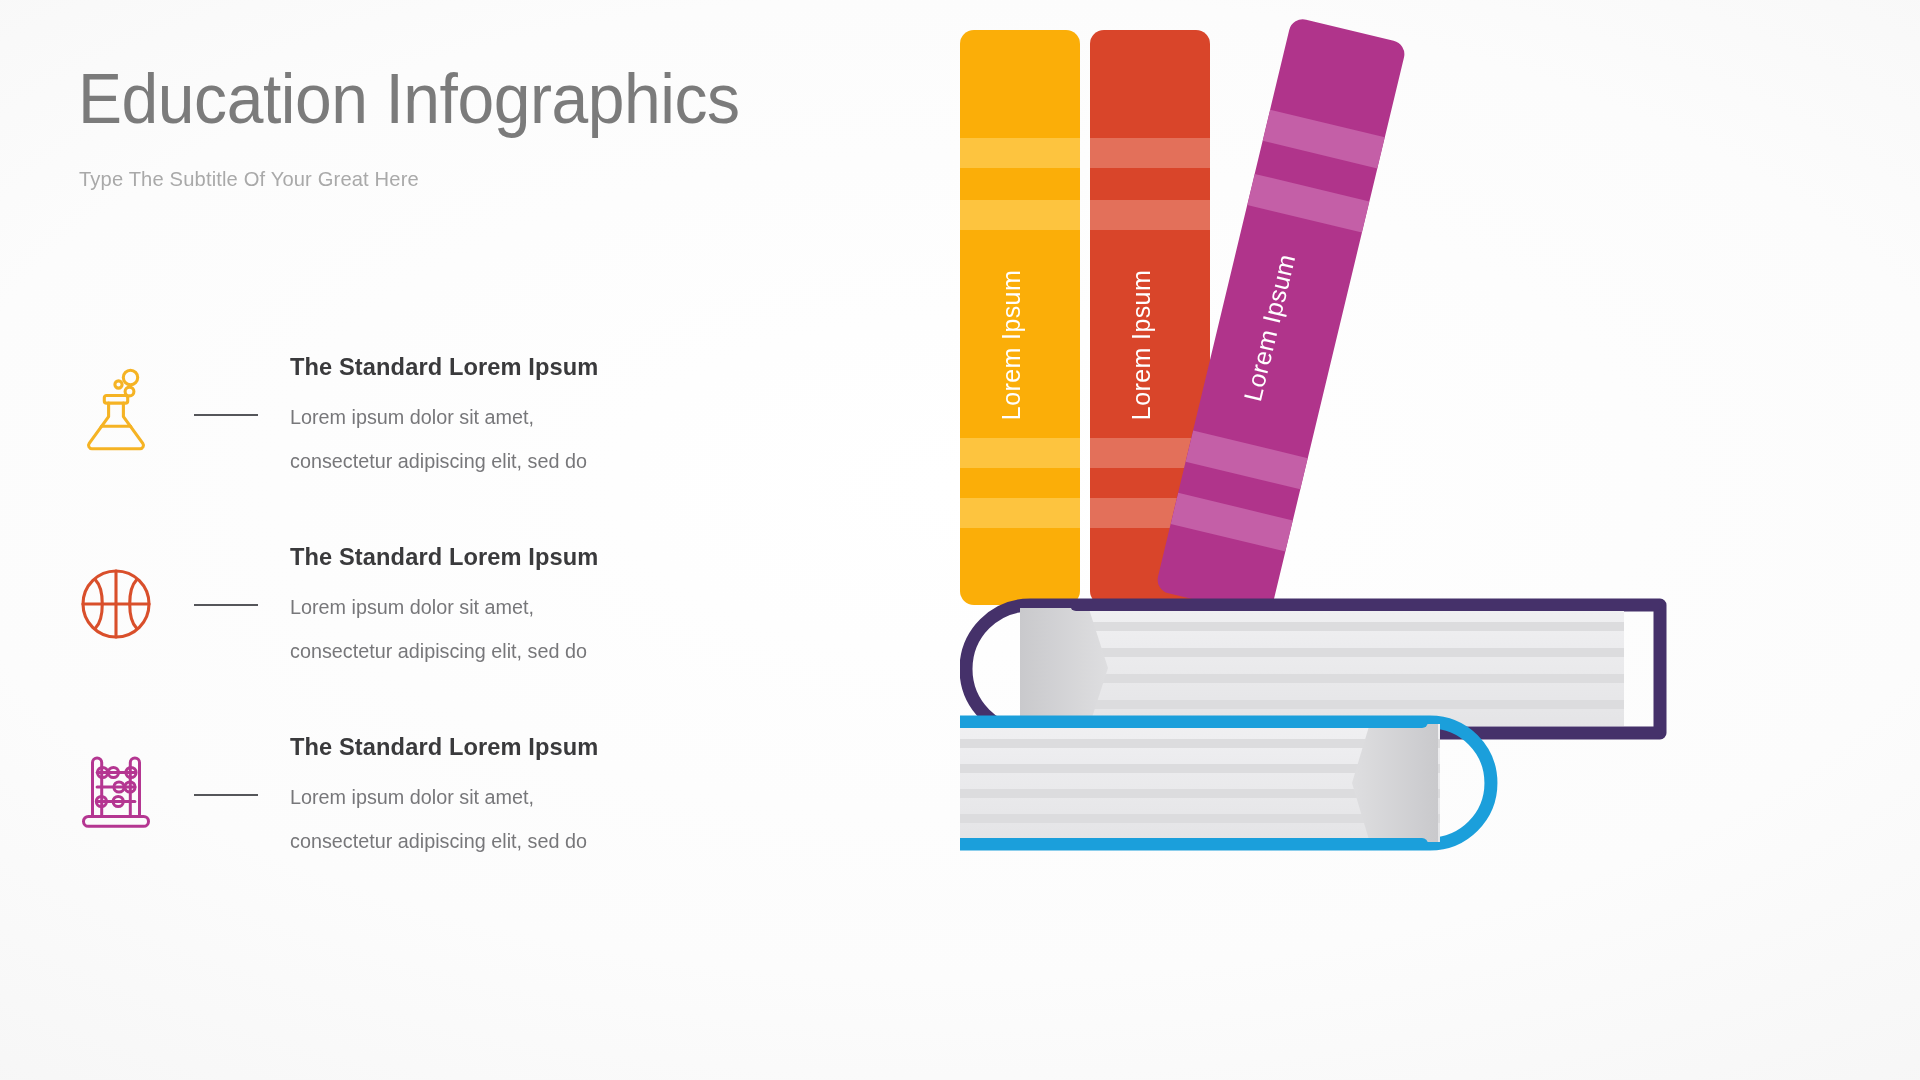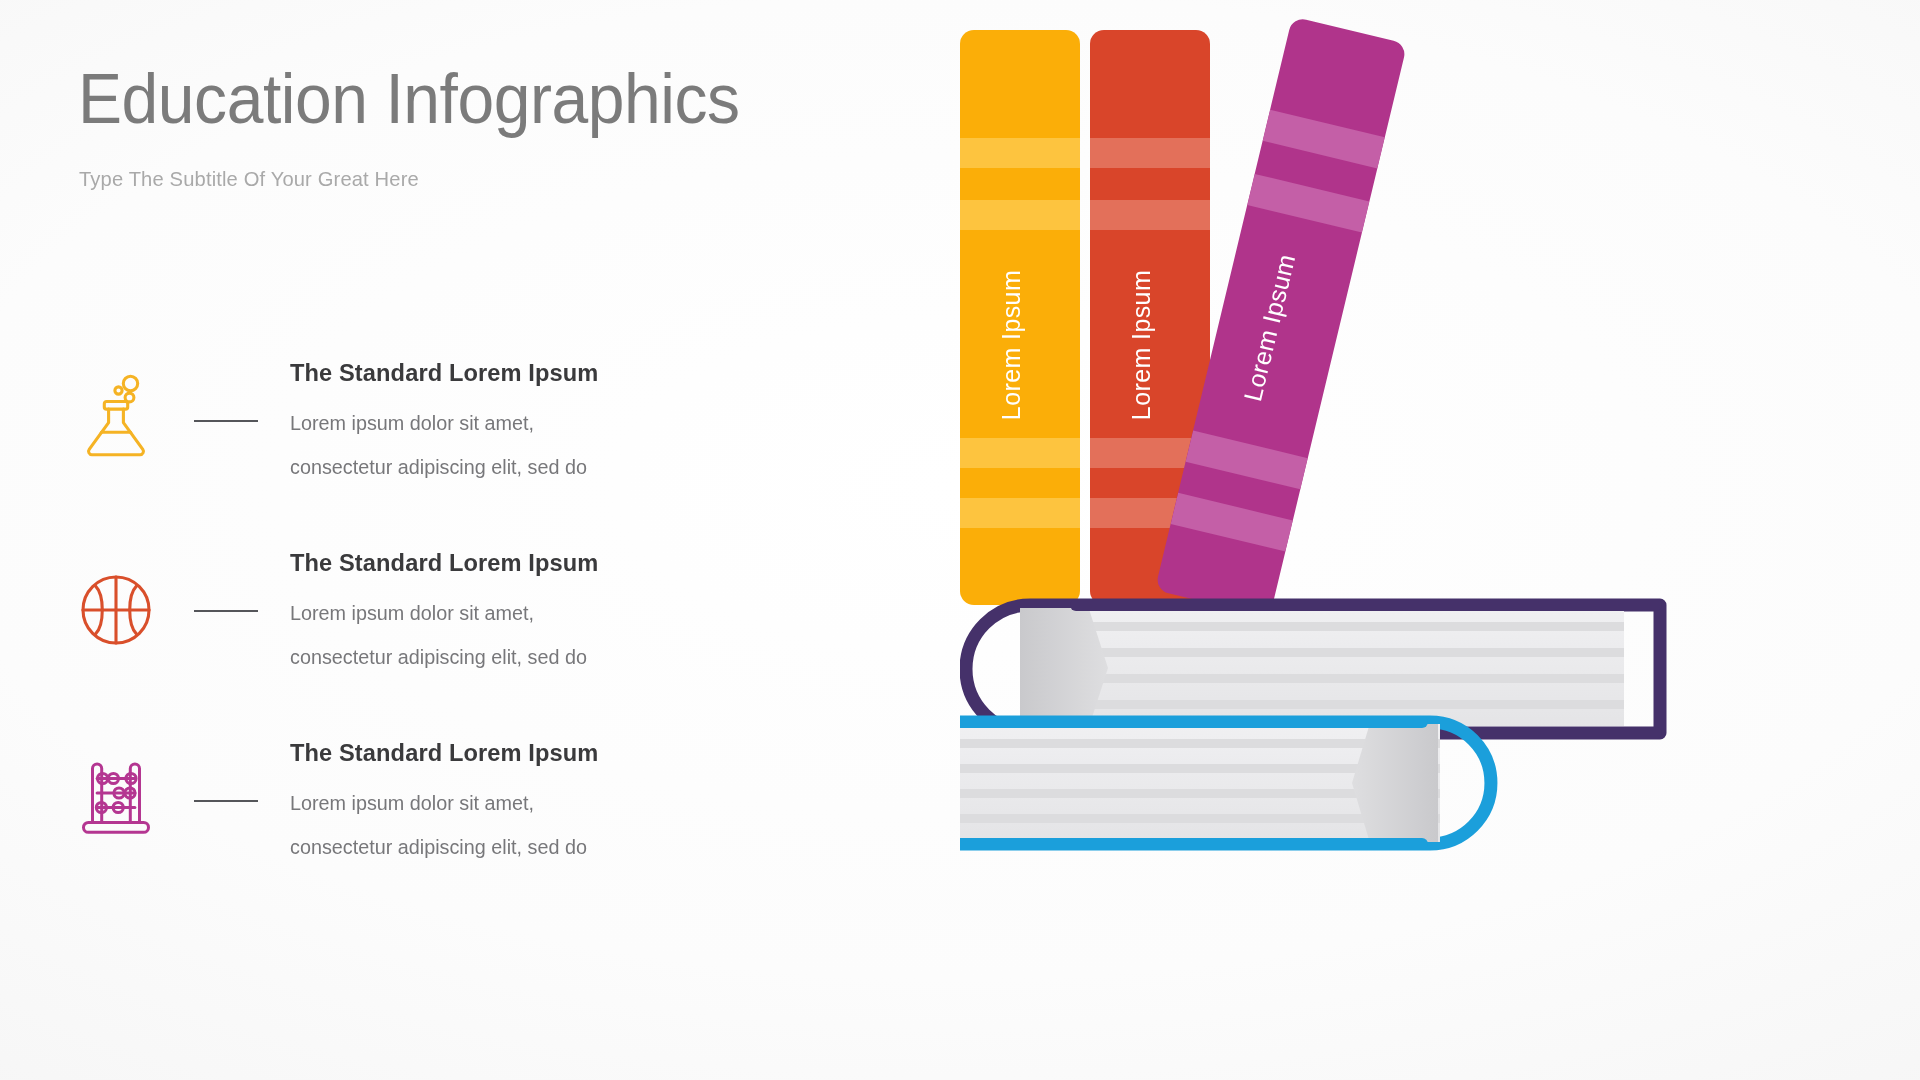--- a/index.html
+++ b/index.html
@@ -52,21 +52,20 @@
     transform: scaleX(0.96);
     transform-origin: left center;
   }
 
   
   .feature-list {
     position: absolute;
     left: 0;
     top: 352px;
     width: 820px;
-    margin-top: 6px;
   }
 
   .feature-item {
     position: relative;
     height: 190px;
   }
 
   .feature-icon {
     position: absolute;
     left: 80px;

